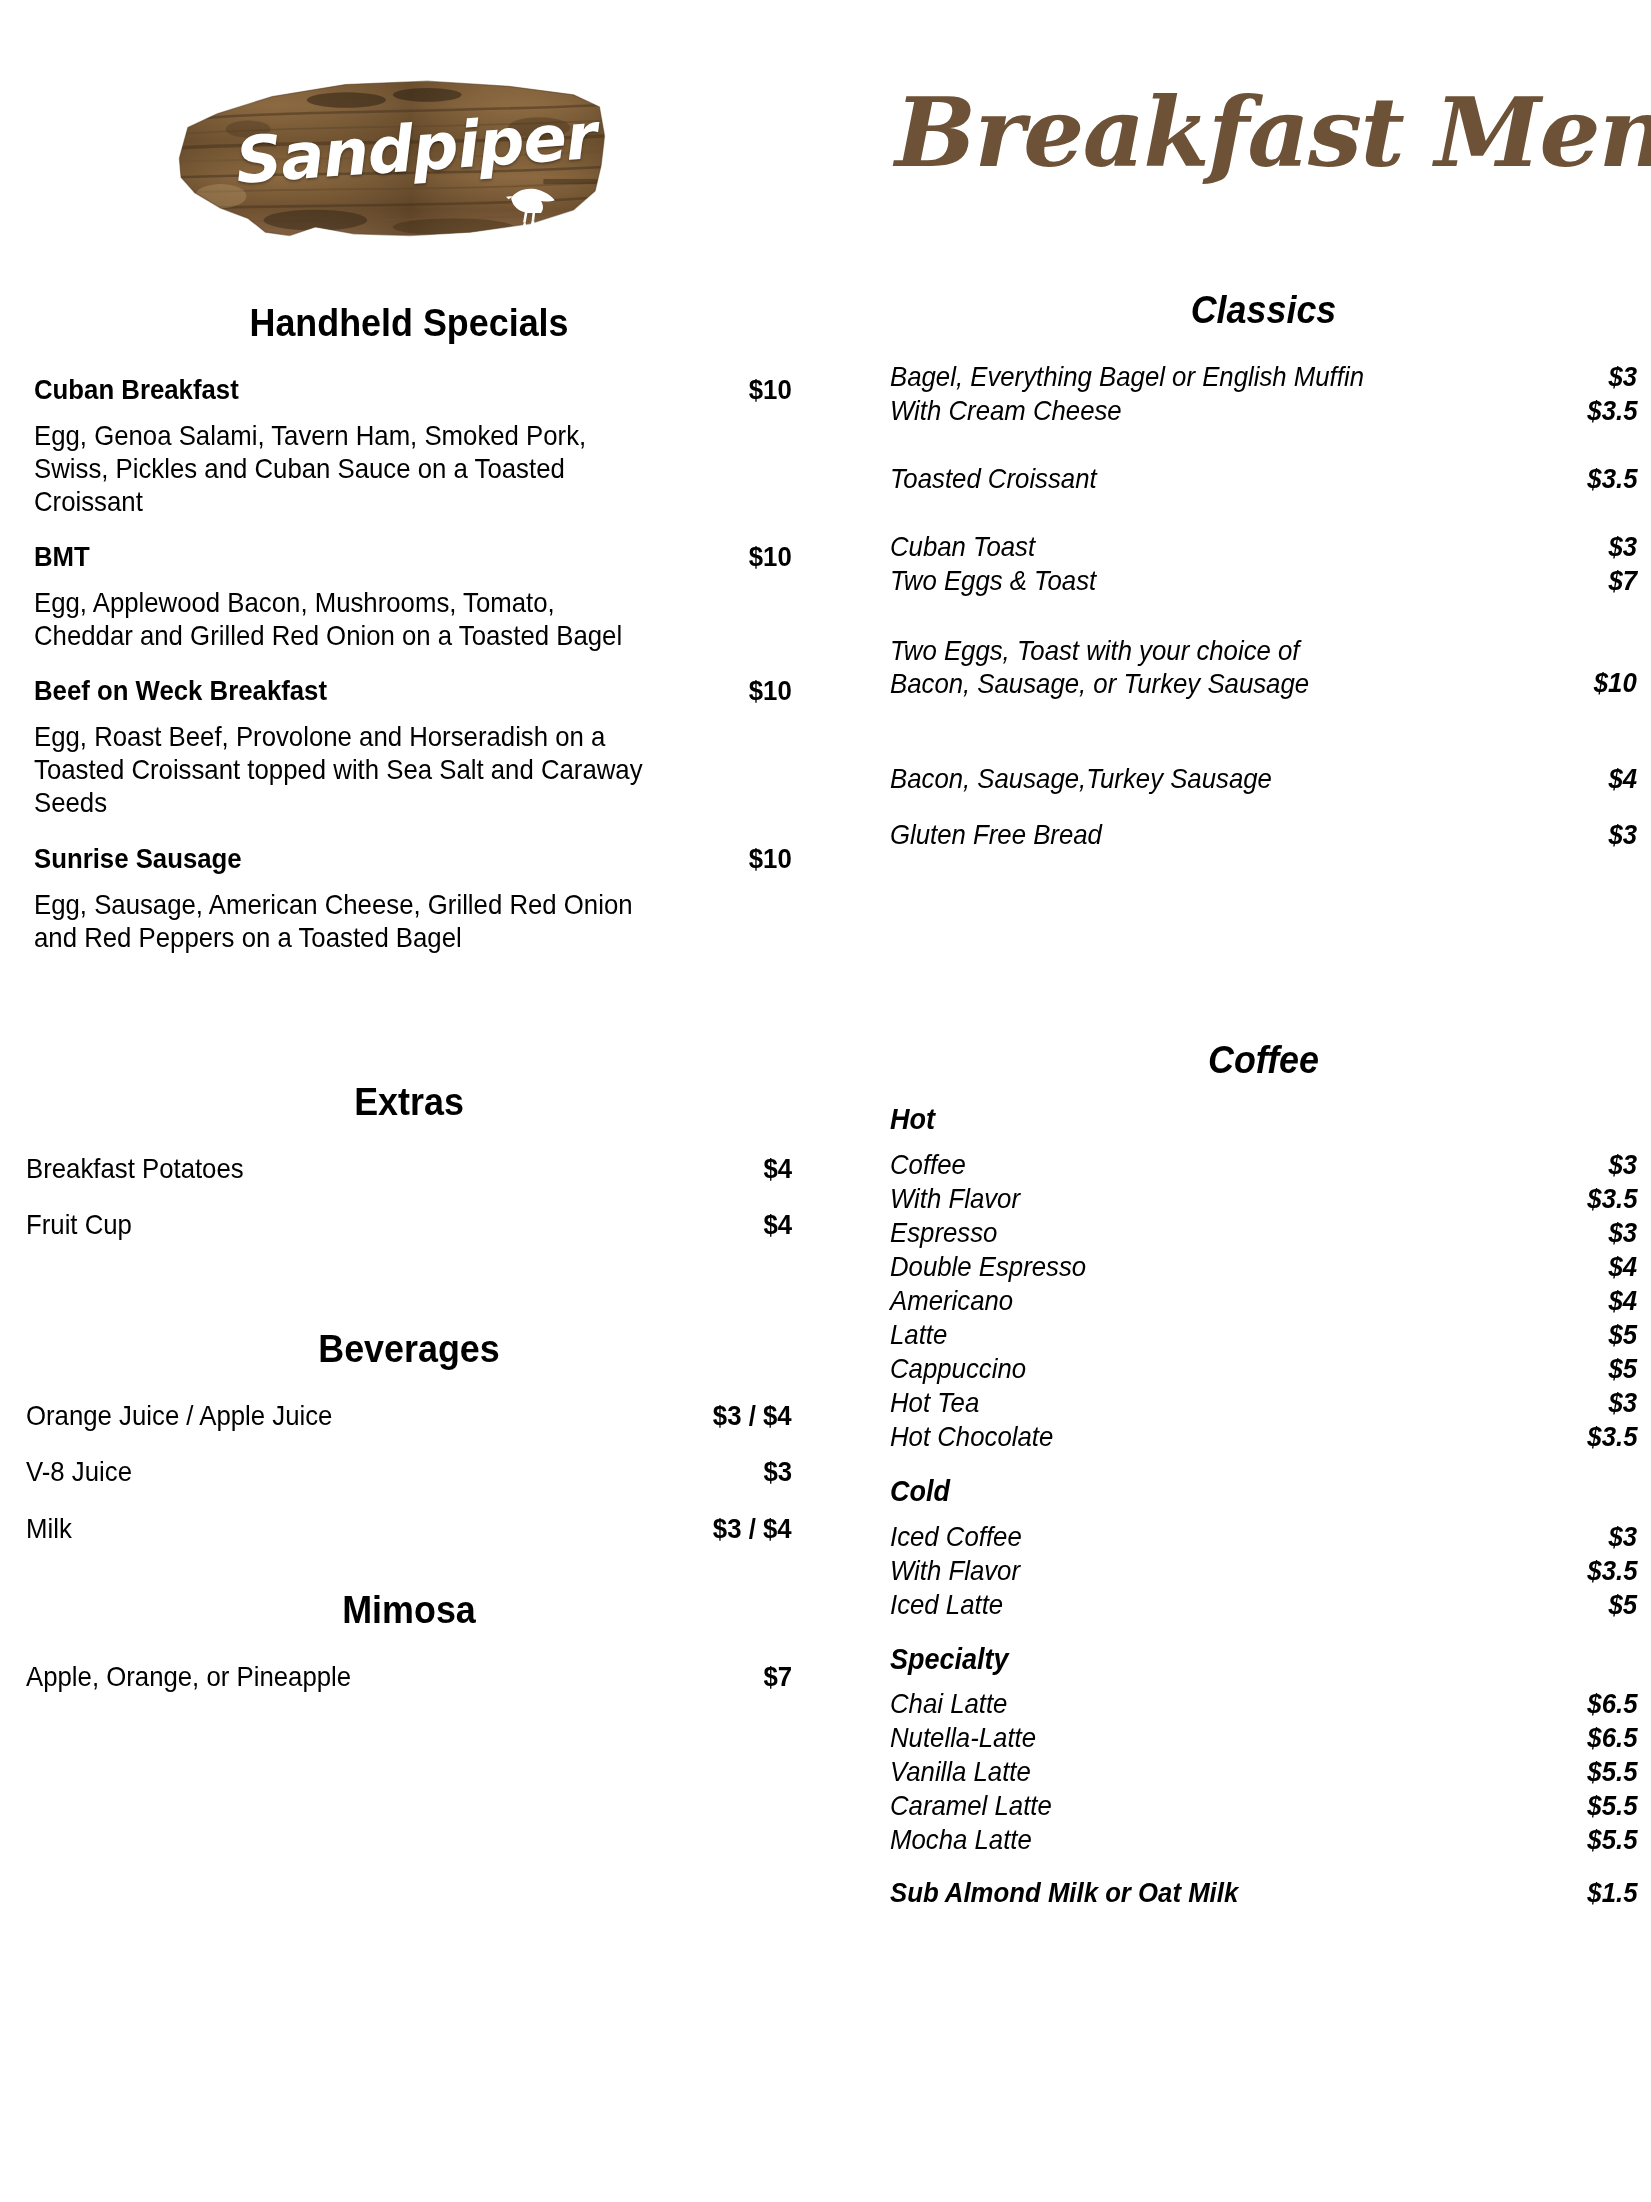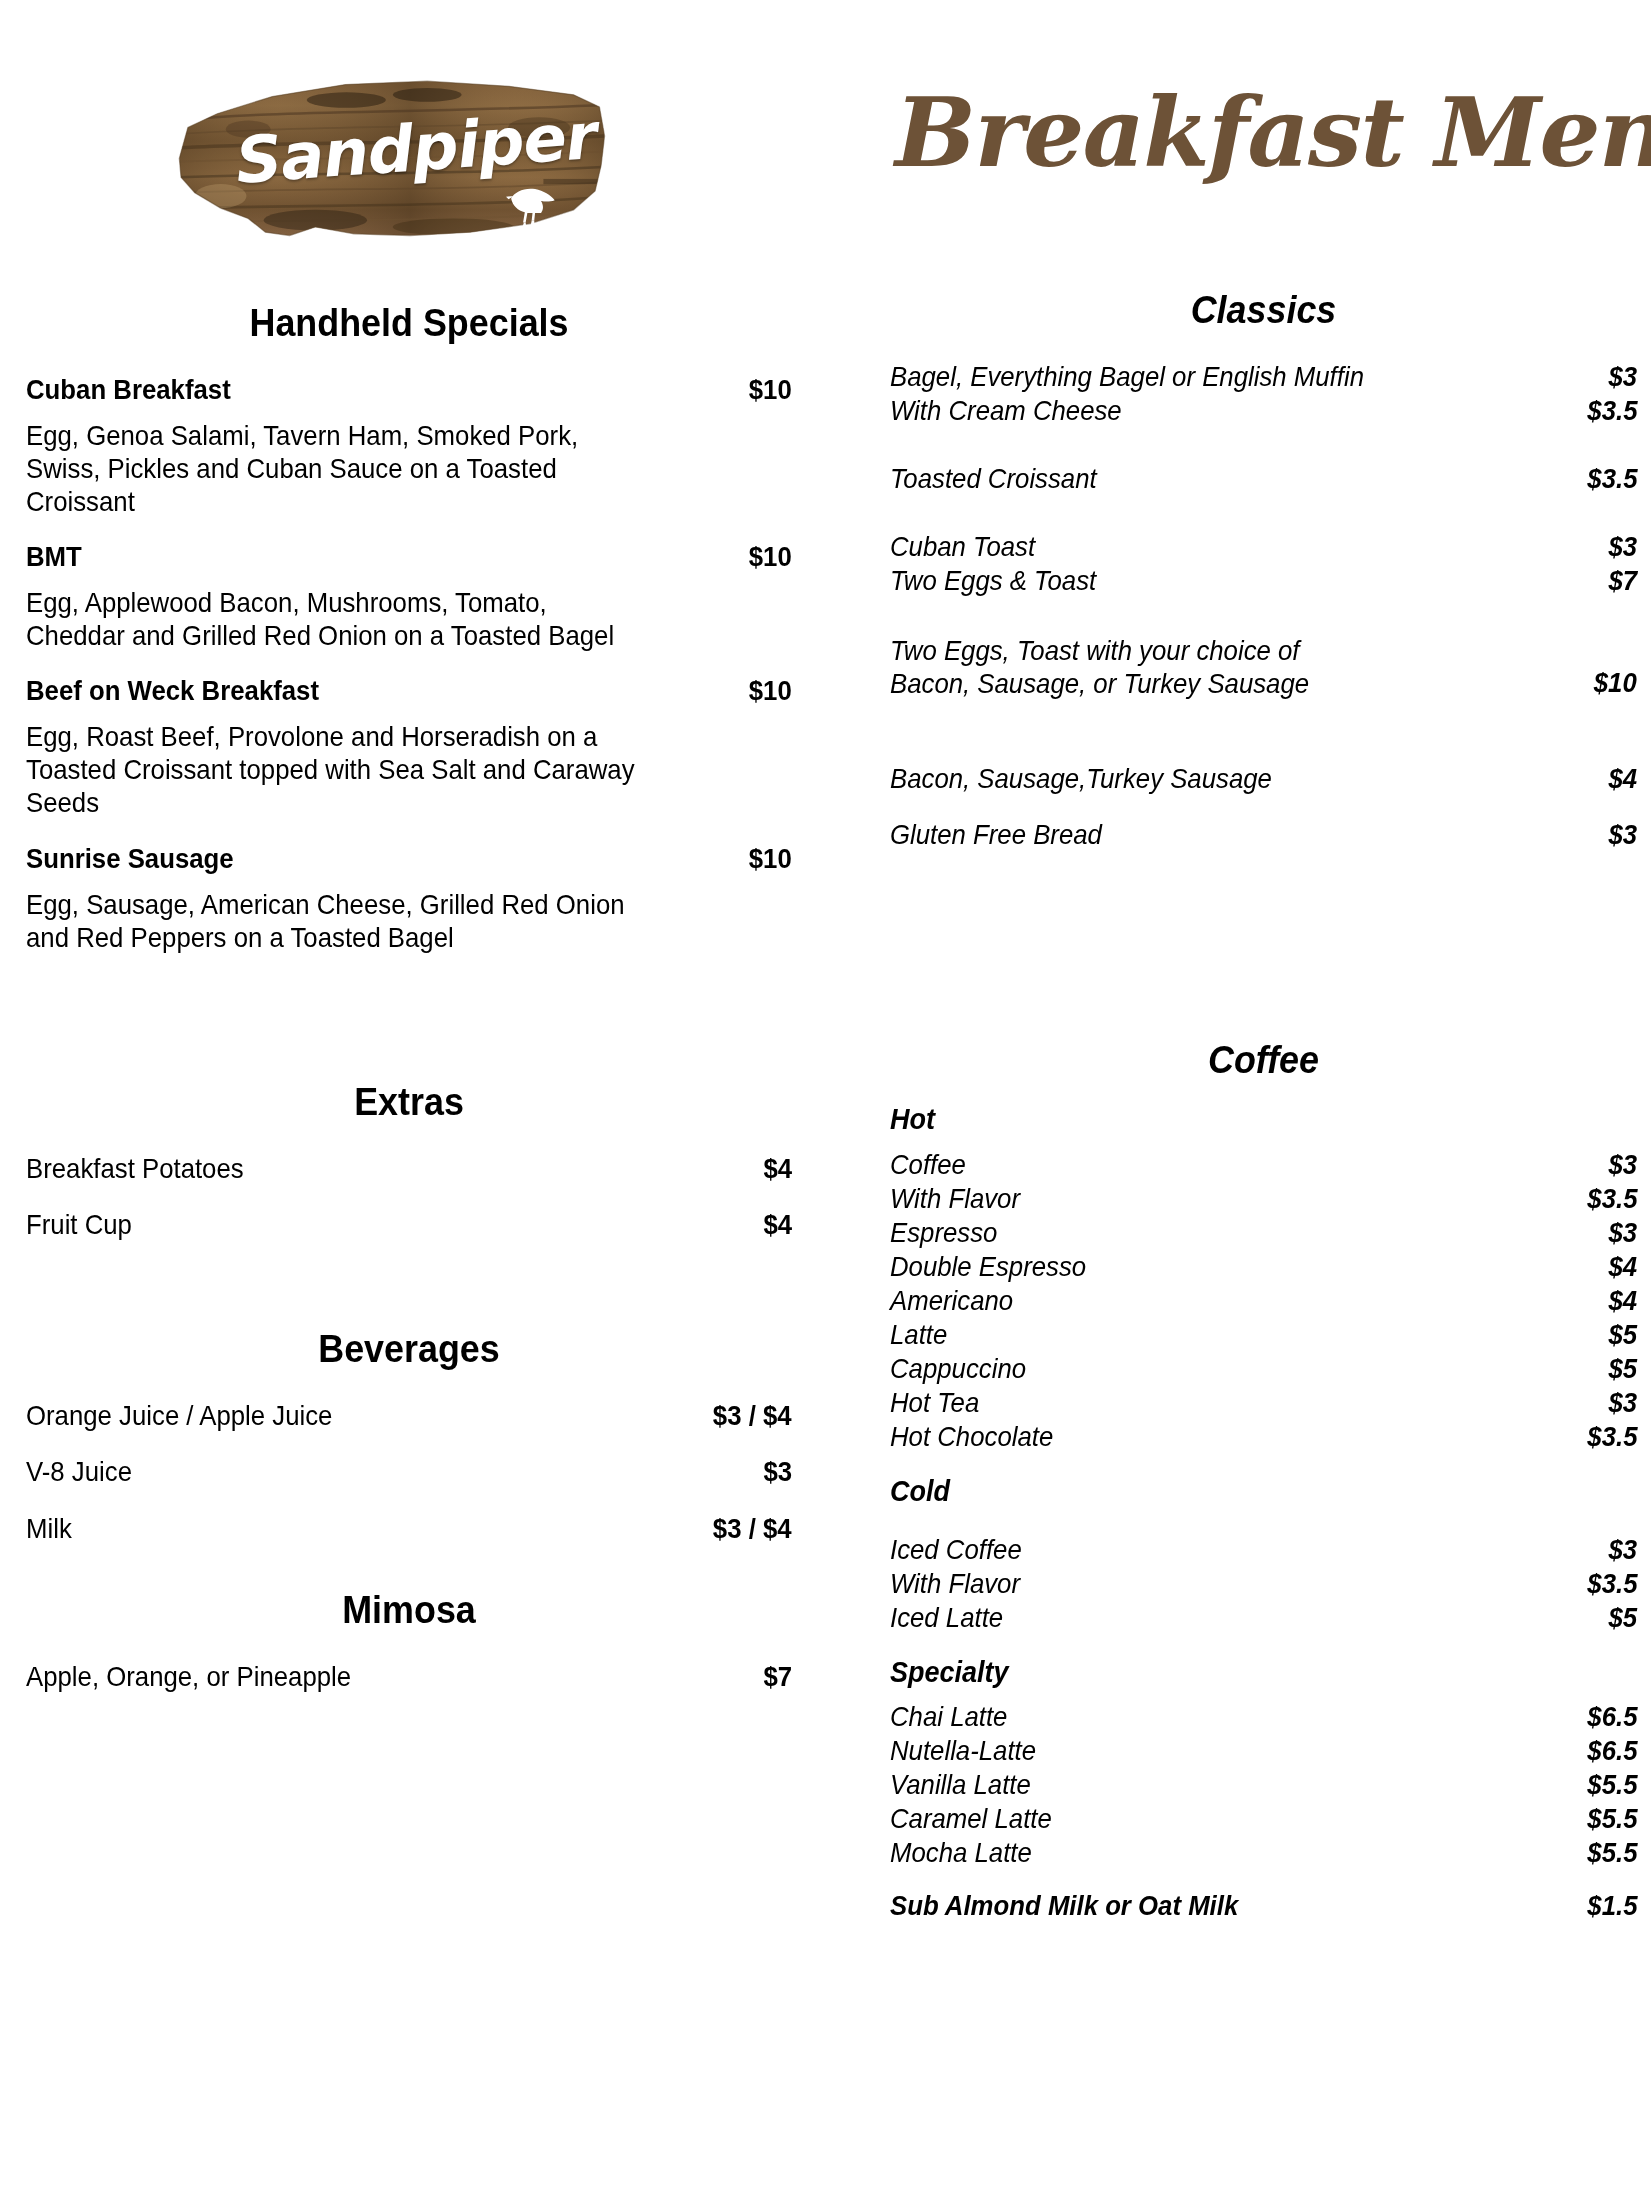--- a/index.html
+++ b/index.html
@@ -152,21 +152,21 @@
   .row.bold .nm { font-weight: bold; }
 
   .desc {
     font-size: 28px;
     line-height: 33px;
     max-width: 680px;
     transform: scaleX(0.92);
     transform-origin: left top;
   }
 
-  .itemblock { margin-bottom: 22.4px; }
+  .itemblock { margin-bottom: 22.4px; margin-left: 8px; }
   .itemblock .row { margin-bottom: 12px; }
 
   .gap-sm  { height: 19px; }
   .gap-md  { height: 34px; }
   .gap-lg  { height: 62px; }
   .gap-xl  { height: 103px; }
   .gap-xxl { height: 163px; }
 
   .tight .row { margin: 0; align-items: flex-end; }
 
@@ -418,21 +418,21 @@
       </div>
       <div class="row">
         <span class="nm">Hot Chocolate</span>
         <span class="pr">$3.5</span>
       </div>
     </div>
 
     <div class="gap-sm"></div>
 
     <div class="sub-head">Cold</div>
-    <div class="tight" style="margin-top:24px;">
+    <div class="tight" style="margin-top:11px;">
       <div class="row">
         <span class="nm">Iced Coffee</span>
         <span class="pr">$3</span>
       </div>
       <div class="row">
         <span class="nm">With Flavor</span>
         <span class="pr">$3.5</span>
       </div>
       <div class="row">
         <span class="nm">Iced Latte</span>

